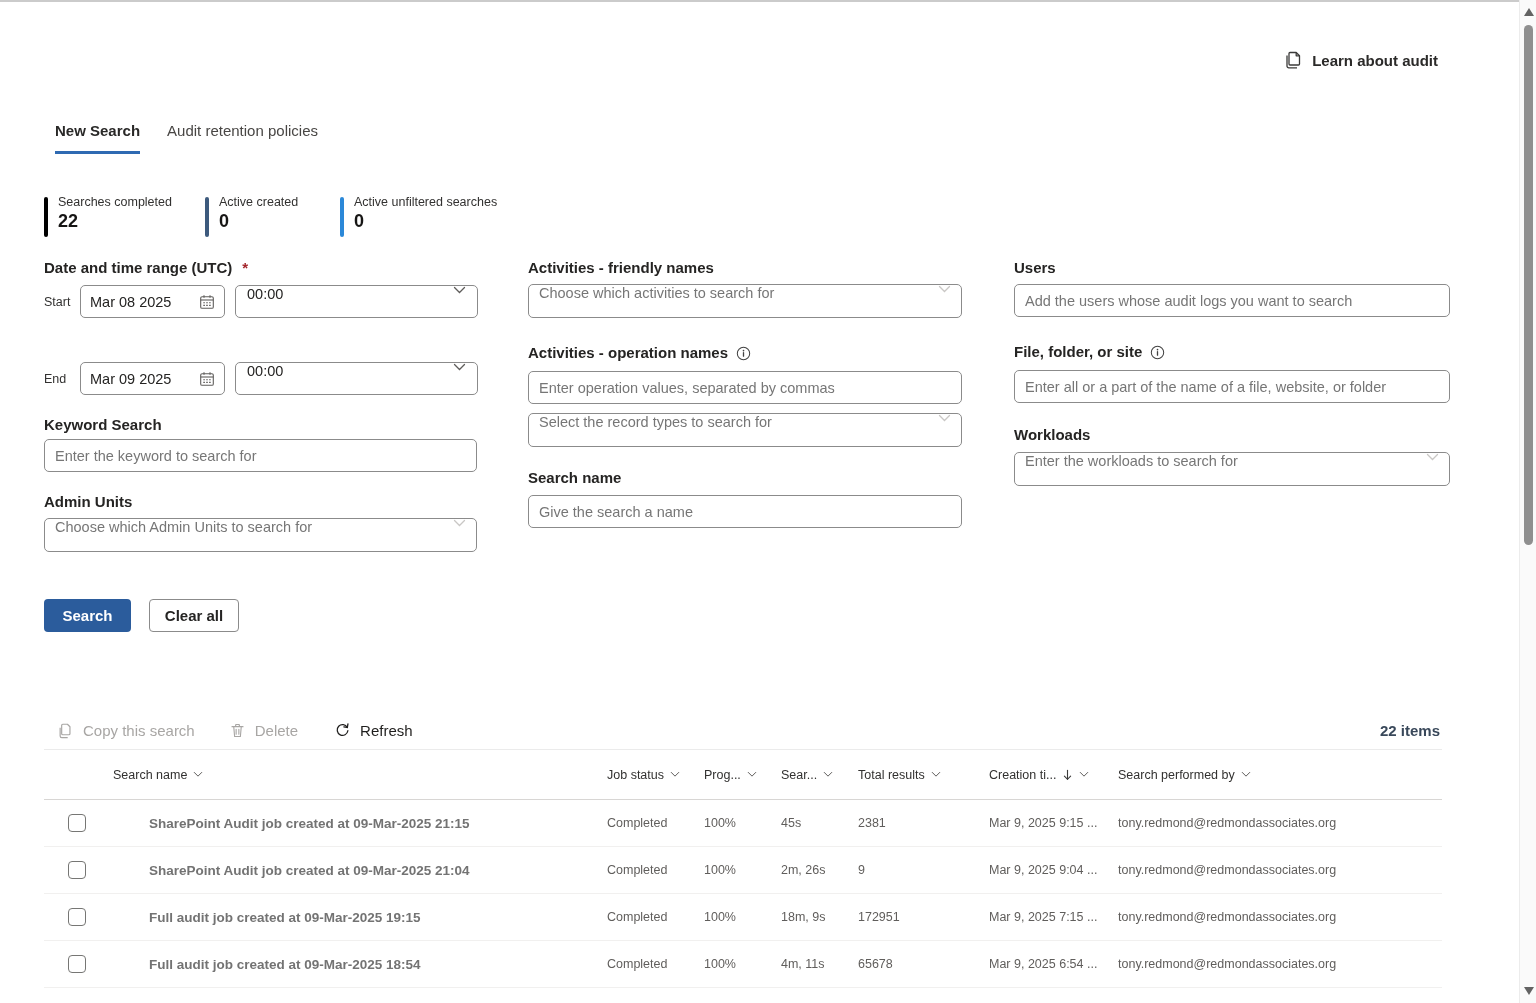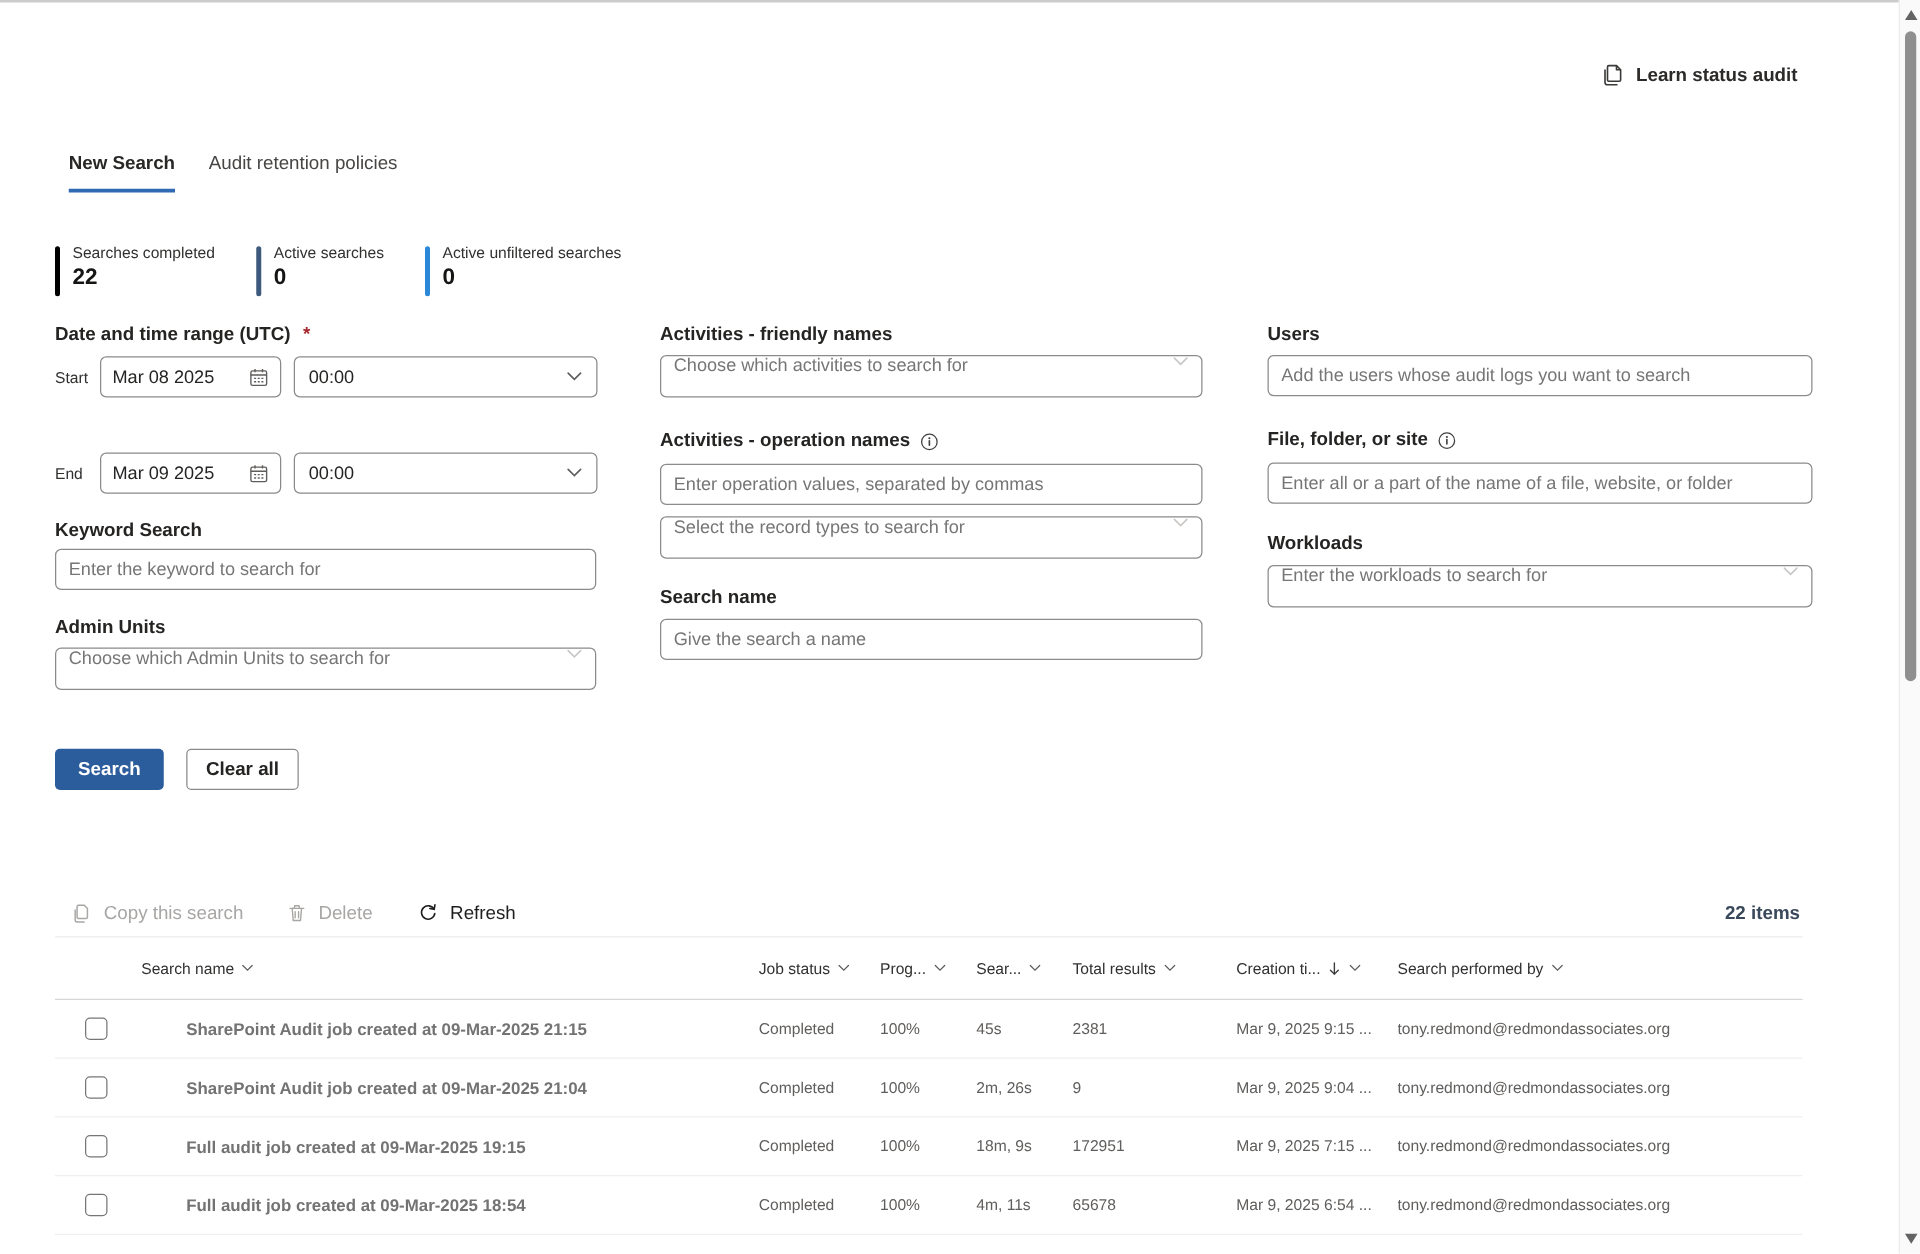--- a/index.html
+++ b/index.html
@@ -40,21 +40,21 @@
   .dropdown .ph { font-size:14.5px; color:#767676; flex:1; white-space:nowrap; overflow:hidden; }
   .dropdown .chev { color:#c9c7c5; display:flex; }
 
   .daterow { display:flex; align-items:center; margin-top:9px; }
   .rowlab { width:36px; font-size:12.5px; color:#323130; flex:none; }
   .datebox { width:145px; height:33px; border:1px solid #8b8b8b; border-radius:5px;
              display:flex; align-items:center; padding:0 9px; cursor:pointer; flex:none; }
   .datebox .dval { font-size:14.5px; color:#252423; flex:1; }
   .datebox svg { color:#5f5d5b; }
   .timebox { margin-left:10px; width:243px; height:33px; border:1px solid #8b8b8b; border-radius:5px;
-             display:flex; align-items:center; padding:0 11px; cursor:pointer; flex:none; }
+             display:flex; align-items:flex-start; padding:0 11px; cursor:pointer; flex:none; }
   .timebox .tval { font-size:14.5px; color:#252423; flex:1; }
   .timebox .chev { color:#5f5d5b; display:flex; }
 
   
   .btn-search { position:absolute; left:44px; top:599px; width:87px; height:33px;
                 background:#2b5c9c; color:#fff; border:none; border-radius:4px;
                 font-size:15px; font-weight:700; font-family:"Liberation Sans",sans-serif; cursor:pointer; }
   .btn-clear  { position:absolute; left:149px; top:599px; width:90px; height:33px;
                 background:#fff; color:#252423; border:1px solid #8b8b8b; border-radius:4px;
                 font-size:15px; font-weight:700; font-family:"Liberation Sans",sans-serif; cursor:pointer; }
@@ -94,39 +94,39 @@
 <body>
 
 <div class="learn">
   <span style="display:flex;">
     <svg width="20" height="20" viewBox="0 0 20 20" fill="none" stroke="currentColor" stroke-width="1.3" stroke-linejoin="round">
       <path d="M7 2.5 h6.2 l3.3 3.3 V14 a1 1 0 0 1 -1 1 H7 a1 1 0 0 1 -1 -1 V3.5 a1 1 0 0 1 1 -1 Z"></path>
       <path d="M13.2 2.5 v3.3 h3.3"></path>
       <path d="M4 5.6 v10.4 a1.8 1.8 0 0 0 1.8 1.8 h8.2"></path>
     </svg>
   </span>
-  <span>Learn status audit</span>
+  <span>Learn about audit</span>
 </div>
 
 <div class="tabs">
   <div class="tab active">New Search</div>
   <div class="tab">Audit retention policies</div>
 </div>
 
 <div class="stat" style="left:44px;">
   <div class="bar" style="background:#000000;"></div>
   <div>
     <div class="lbl">Searches completed</div>
     <div class="val">22</div>
   </div>
 </div>
 <div class="stat" style="left:205px;">
   <div class="bar" style="background:#3d5a7d;"></div>
   <div>
-    <div class="lbl">Active searches</div>
+    <div class="lbl">Active created</div>
     <div class="val">0</div>
   </div>
 </div>
 <div class="stat" style="left:340px;">
   <div class="bar" style="background:#2b88d8;"></div>
   <div>
     <div class="lbl">Active unfiltered searches</div>
     <div class="val">0</div>
   </div>
 </div>

